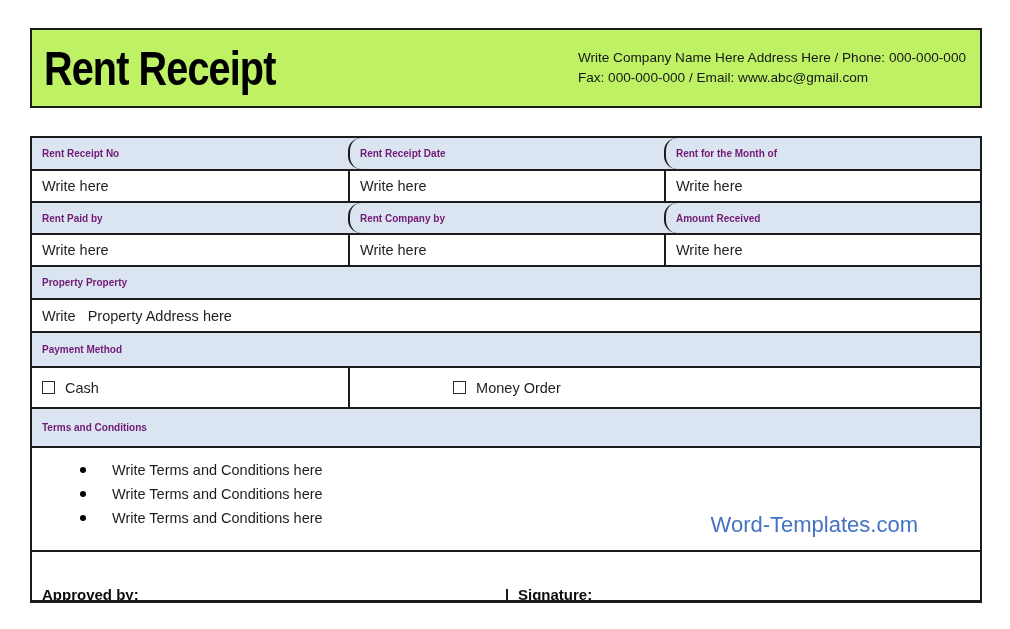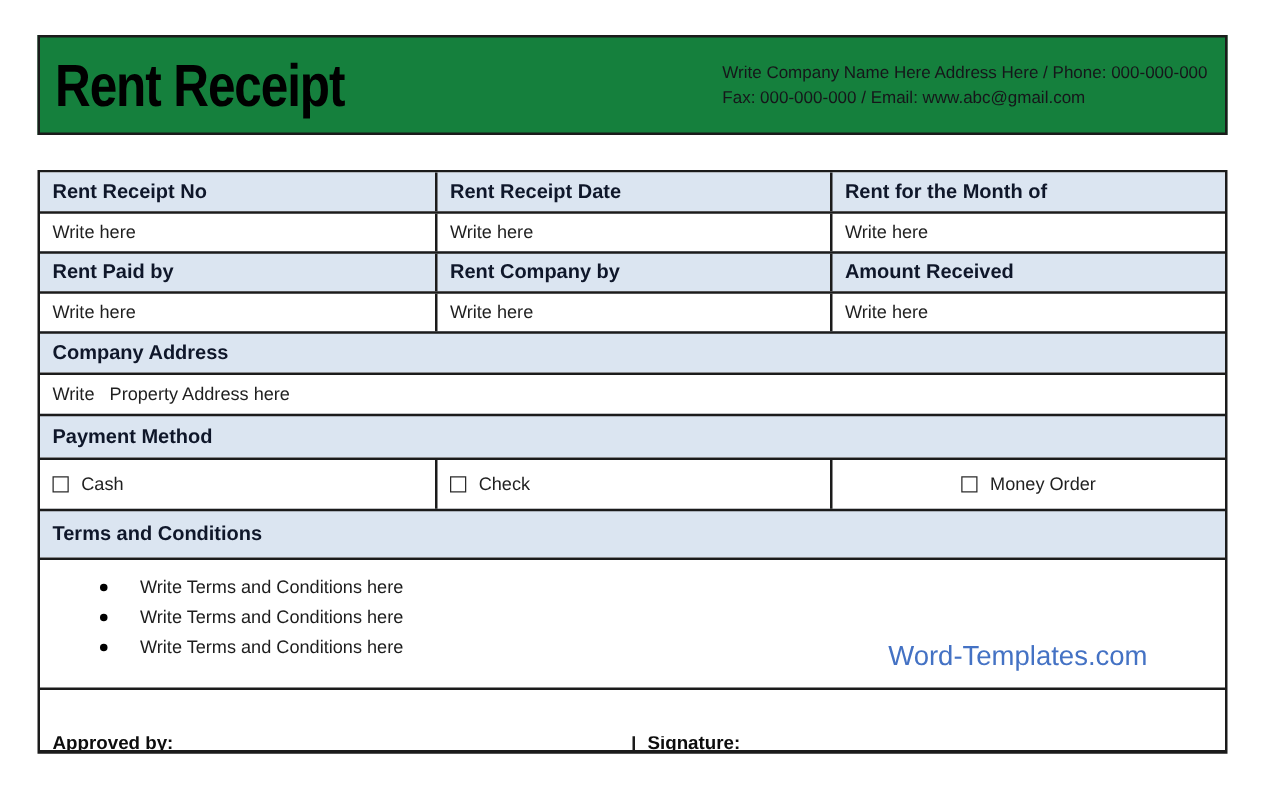--- a/index.html
+++ b/index.html
@@ -4,21 +4,21 @@
 <style>
   html,body { margin:0; padding:0; background:#ffffff; }
   .page {
     position:relative; width:1010px; height:629px; background:#ffffff;
     font-family:"Liberation Sans", sans-serif; color:#1a1a1a; overflow:hidden;
   }
 
   
   .header-box {
     position:absolute; left:30px; top:28px; width:952px; height:80px;
-    box-sizing:border-box; background:#15803d; border:2px solid #1b1b1b;
+    box-sizing:border-box; background:#bef264; border:2px solid #1b1b1b;
     display:flex; justify-content:space-between; align-items:center;
   }
   .doc-title {
     margin-left:12px; font-size:45px; font-weight:800; color:#000;
     letter-spacing:-1px; transform:scale(0.88,1.06); transform-origin:left center;
     white-space:nowrap; line-height:1;
   }
   .contact-block {
     margin-right:14px; text-align:left; font-size:13.6px; line-height:20px; color:#16161a;
   }
@@ -33,21 +33,21 @@
   .row:first-child { border-top:none; }
   .cell {
     box-sizing:border-box; display:flex; align-items:center; padding:0 10px;
     border-left:2px solid #1b1b1b; overflow:hidden;
   }
   .cell:first-child { border-left:none; }
   .c3 { width:33.33%; }
   .c2 { width:50%;margin-top:37px; }
   .full { width:100%; }
   .band { background:#dbe5f1; }
-  .band .cell, .band.cell { font-weight:bold; font-size:16px; color:#0f172a; }
+  .band .cell, .band.cell { font-weight:bold; font-size:10px; color:#701a75;border-radius:13px; }
   .plain { background:#ffffff; font-size:14.5px; color:#1f1f1f; }
   .pre { white-space:pre-wrap; }
 
   .h-r1 { height:31px; } .h-r2 { height:32px; } .h-r3 { height:32px; } .h-r4 { height:32px; }
   .h-r5 { height:33px; } .h-r6 { height:33px; } .h-r7 { height:35px; } .h-r8 { height:41px; }
   .h-r9 { height:39px; } .h-r10 { height:104px; } .h-r11 { height:50px; }
 
   
   .checkbox {
     width:13px; height:13px; box-sizing:border-box; border:1.5px solid #2b2b2b;
@@ -101,37 +101,33 @@
       <div class="cell c3">Amount Received</div>
     </div>
 
     <div class="row plain h-r4">
       <div class="cell c3">Write here</div>
       <div class="cell c3">Write here</div>
       <div class="cell c3">Write here</div>
     </div>
 
     <div class="row band h-r5">
-      <div class="cell full">Company Address</div>
+      <div class="cell full">Property Property</div>
     </div>
     <div class="row plain h-r6">
       <div class="cell full pre">Write   Property Address here</div>
     </div>
 
     <div class="row band h-r7">
       <div class="cell full">Payment Method</div>
     </div>
     <div class="row plain h-r8">
       <div class="cell c3">
         <span class="checkbox"></span>
         <span>Cash</span>
-      </div>
-      <div class="cell c3">
-        <span class="checkbox"></span>
-        <span>Check</span>
       </div>
       <div class="cell c3 center-cell">
         <span class="checkbox"></span>
         <span>Money Order</span>
       </div>
     </div>
 
     <div class="row band h-r9">
       <div class="cell full">Terms and Conditions</div>
     </div>

